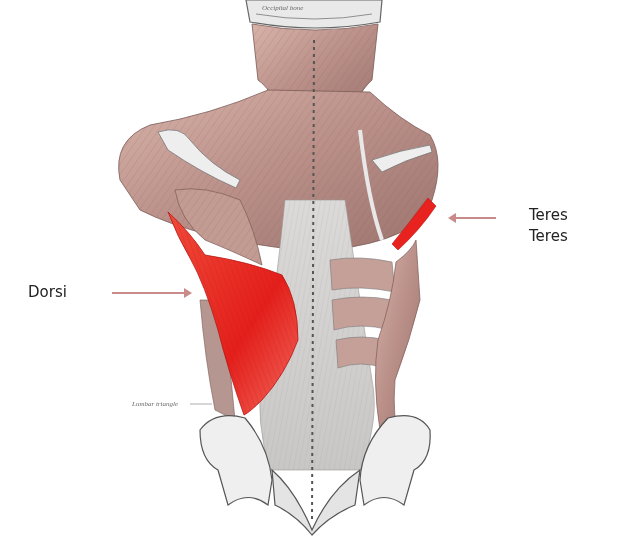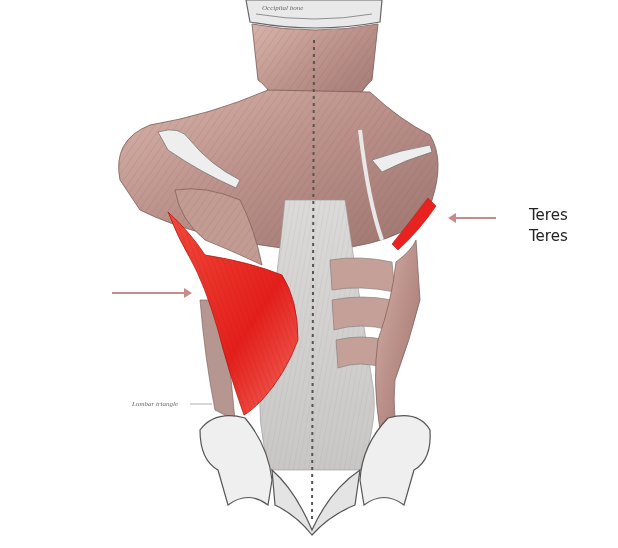--- a/index.html
+++ b/index.html
@@ -112,18 +112,19 @@
     <path d="M456 213 L448 218 L456 223 Z" fill="#c98a8a"></path>
   </g>
 
   <line x1="190" y1="404" x2="212" y2="404" stroke="#777" stroke-width="0.6"></line>
 </svg>
 
 <div class="tiny" style="left:262px;top:4px;">Occipital bone</div>
 <div class="tiny" style="left:132px;top:400px;text-align:center;">Lumbar triangle</div>
 
 <div class="label" style="left:28px;top:282px;">
+  <span>Dorsi</span>
 </div>
 
 <div class="label" style="left:529px;top:205px;">
   <span>Teres</span>
   <span>Teres</span>
 </div>
 
 </body></html>

